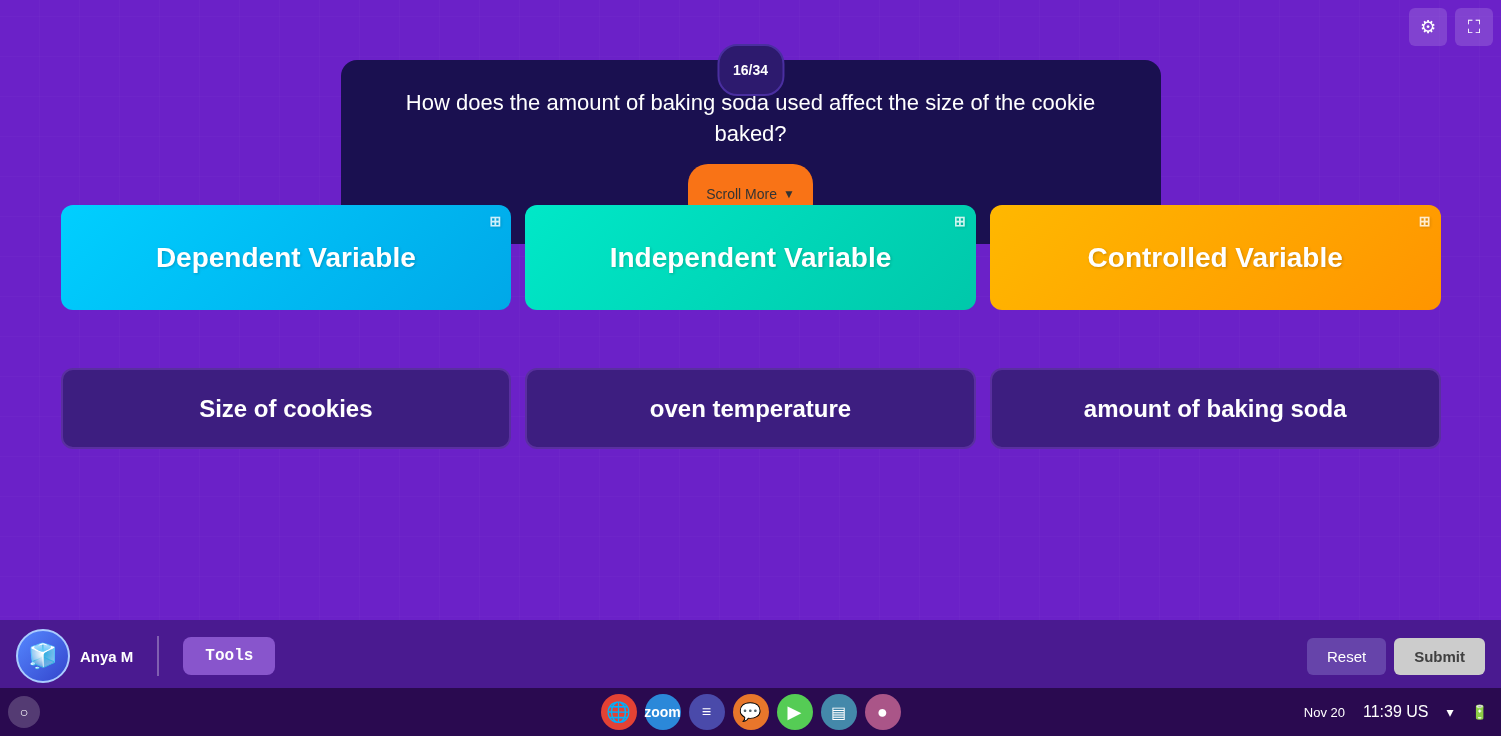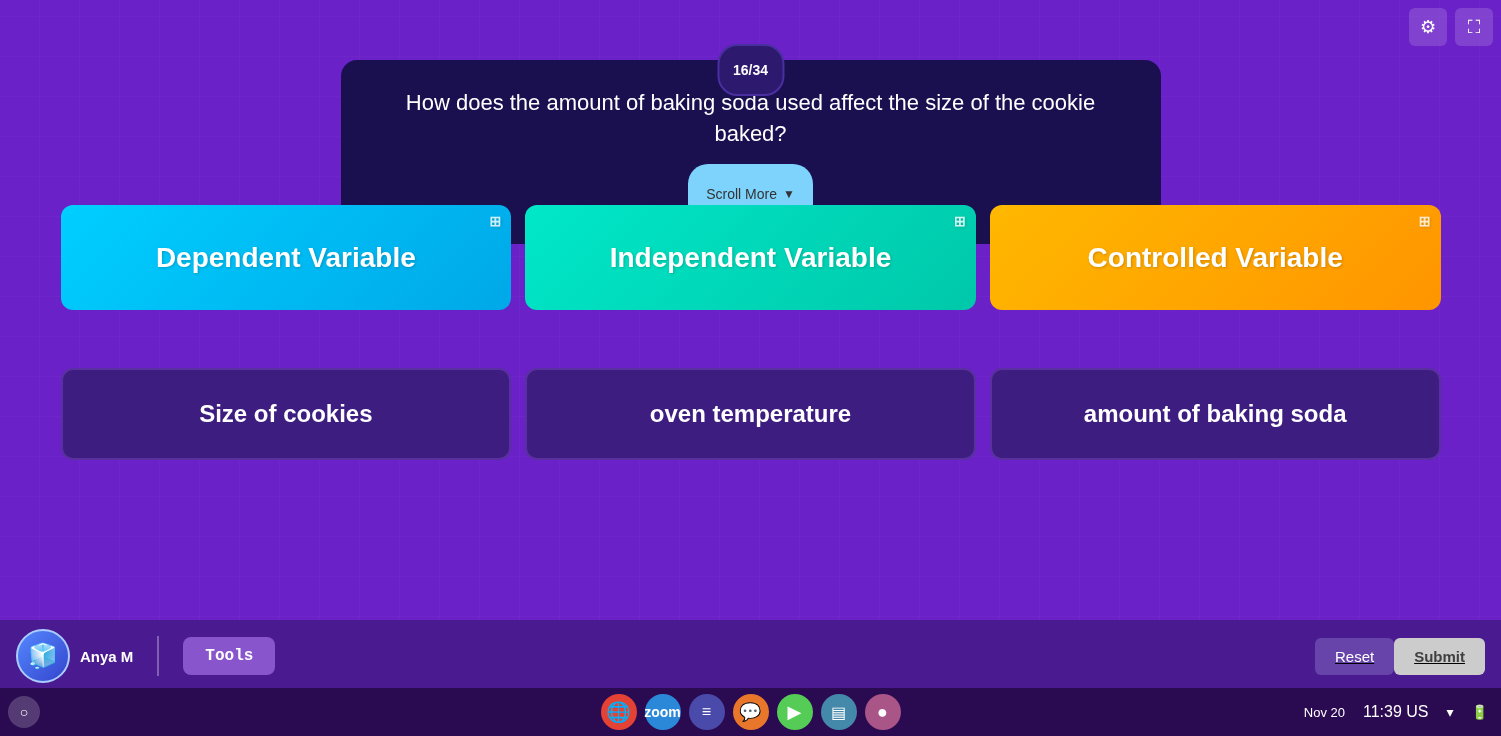--- a/index.html
+++ b/index.html
@@ -68,21 +68,21 @@
 
     .question-text {
       color: white;
       font-size: 22px;
       font-weight: 500;
       line-height: 1.4;
       margin-bottom: 14px;
     }
 
     .scroll-btn {
-      background: #7dd3fc;
+      background: #f97316;
       border: none;
       border-radius: 20px;
       padding: 22px 18px;
       font-size: 14px;
       color: #333;
       cursor: pointer;
       display: inline-flex;
       align-items: center;
       gap: 6px;
     }
@@ -137,21 +137,21 @@
       top: 368px;
       left: 50%;
       transform: translateX(-50%);
       display: flex;
       gap: 14px;
       width: 1380px;
     }
 
     .answer-card {
       flex: 1;
-      height: 92px;
+      height: 81px;
       background: #3d1e80;
       border-radius: 12px;
       display: flex;
       align-items: center;
       justify-content: center;
       cursor: grab;
       font-size: 24px;
       font-weight: 600;
       color: white;
       text-align: center;
@@ -361,21 +361,21 @@
     <div class="avatar-circle">
       <span>🧊</span>
     </div>
     <span class="user-name">Anya M</span>
     <div class="divider"></div>
     <button class="tools-btn">Tools</button>
   </div>
 
   <div style="flex:1"></div>
 
-  <div style="display:flex; align-items:center;text-decoration:underline;">
+  <div style="display:flex; gap:8px; align-items:center;">
     <button class="reset-btn">Reset</button>
     <button class="submit-btn">Submit</button>
   </div>
 </div>
 
 <div class="taskbar">
   <div class="taskbar-left">
     <div class="home-btn">
       <span>○</span>
     </div>

